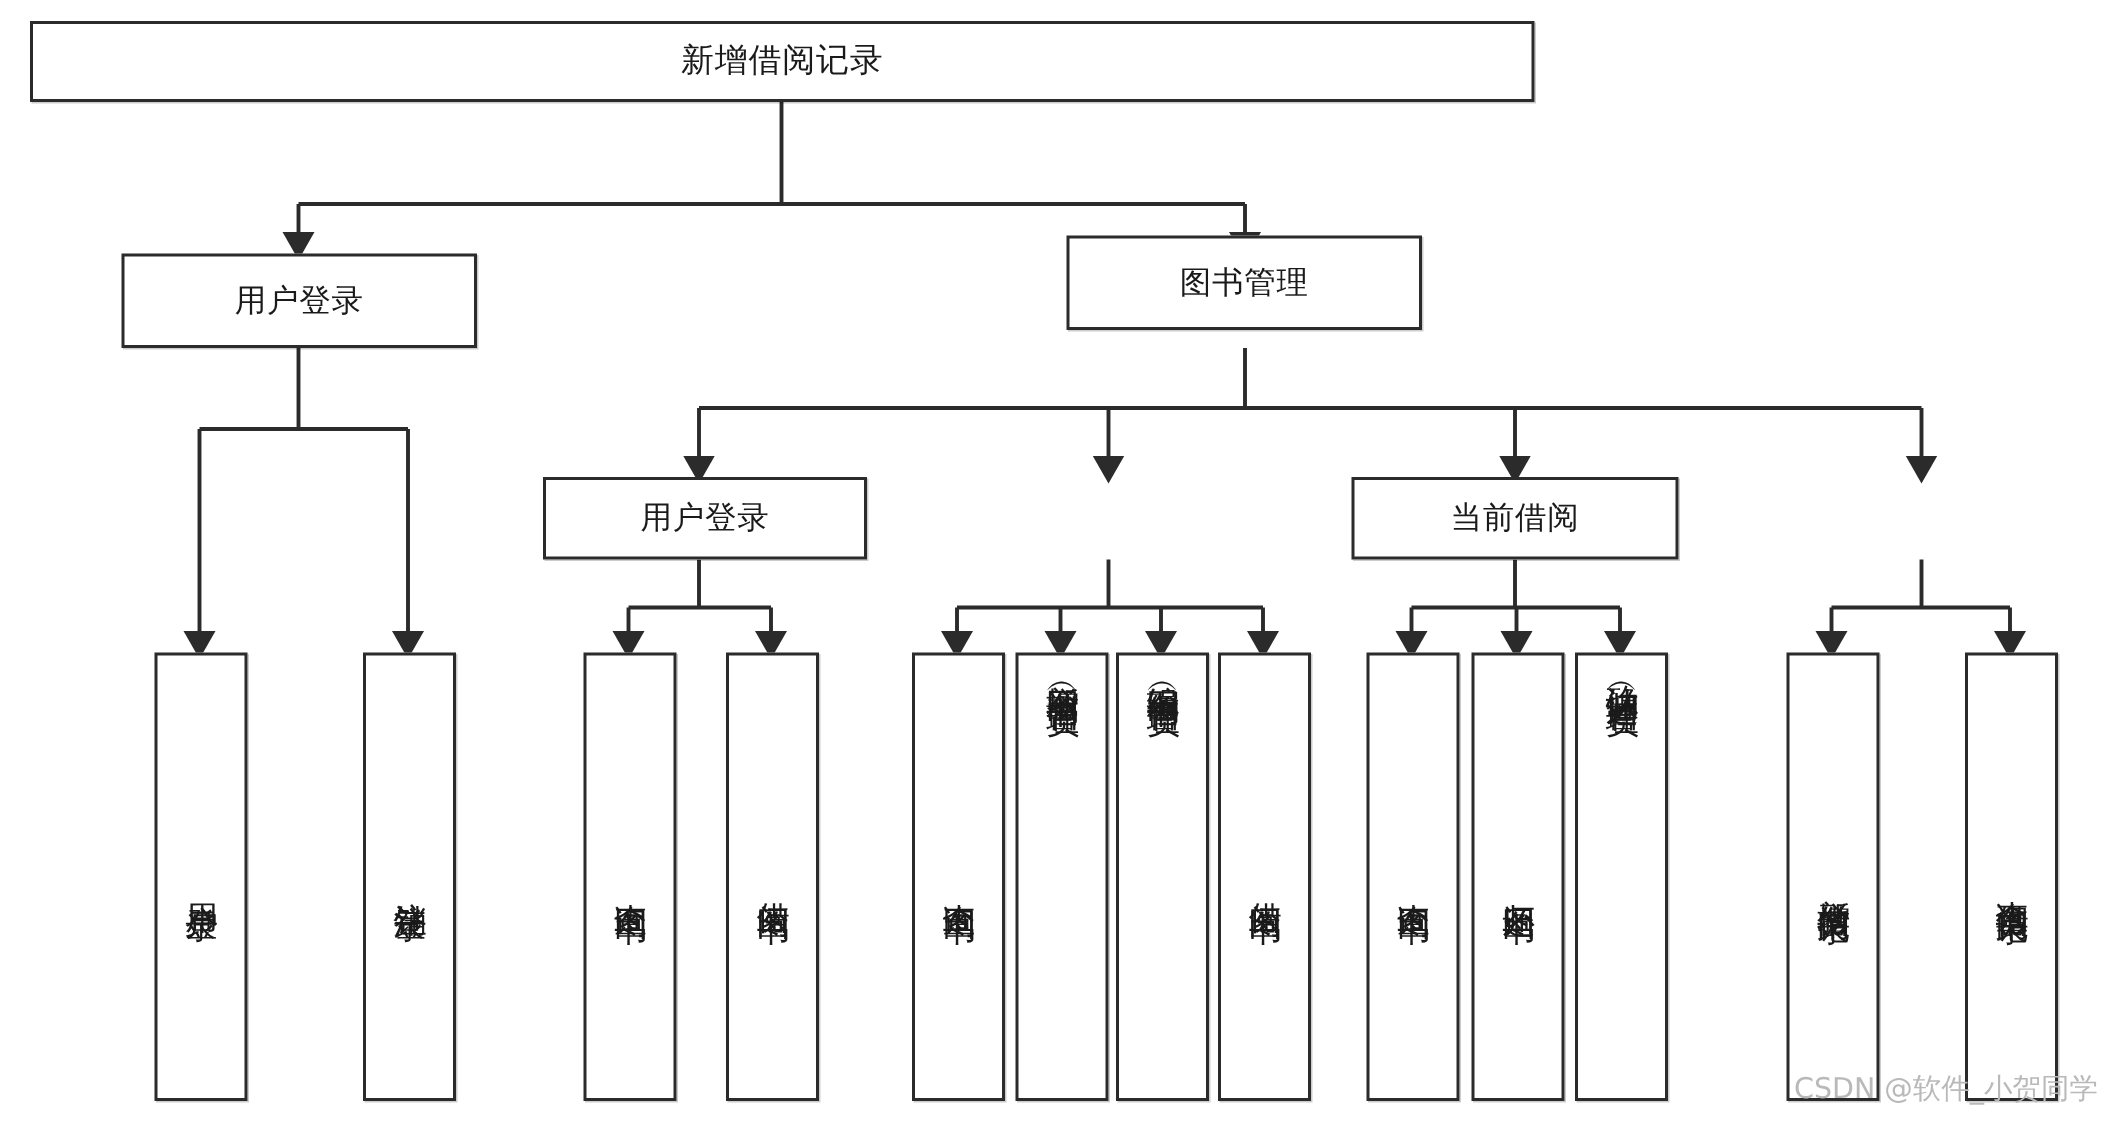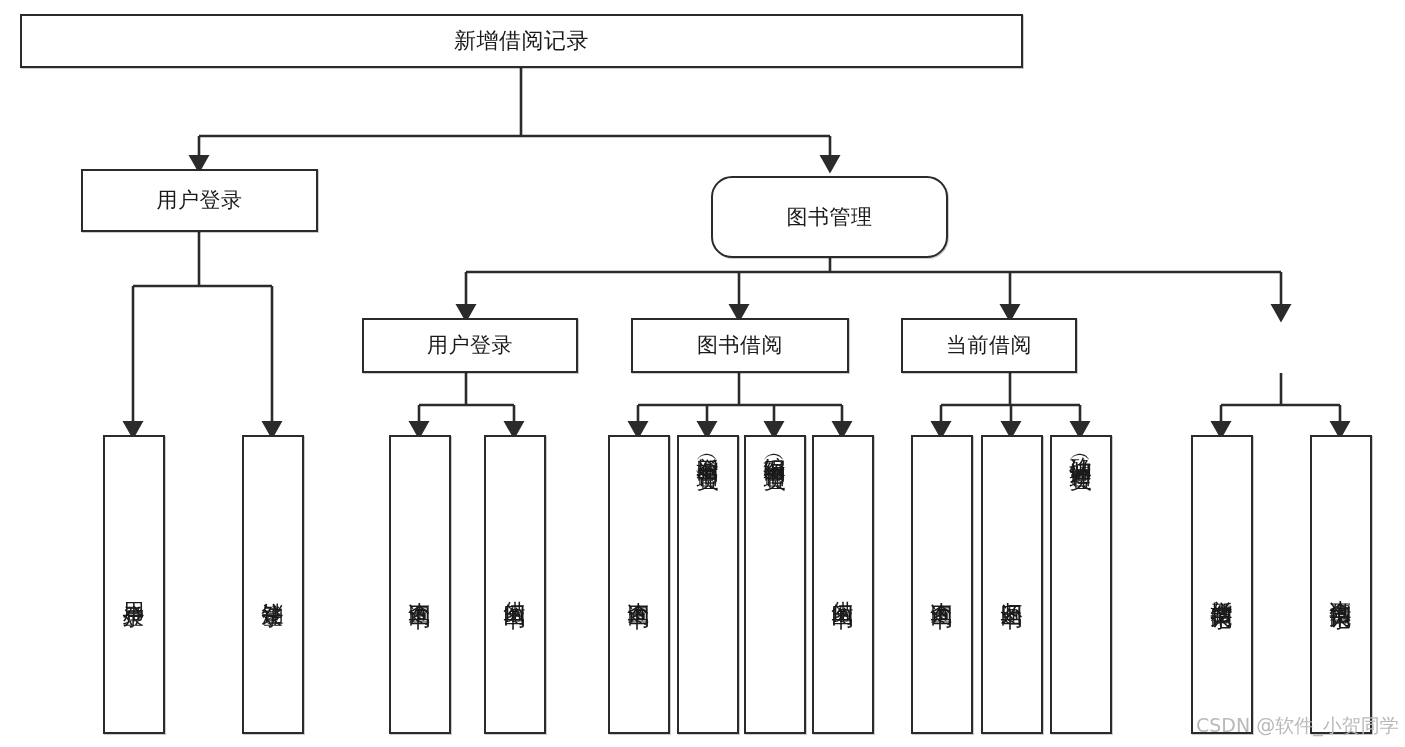--- a/index.html
+++ b/index.html
@@ -133,31 +133,28 @@
     </g>
   </svg>
 
   <div class="node h root" style="left:20px; top:14px; width:1003px; height:54px;">
     <span class="lbl">新增借阅记录</span>
   </div>
 
   <div class="node h" style="left:81px; top:169px; width:237px; height:63px;">
     <span class="lbl">用户登录</span>
   </div>
-  <div class="node h" style="left:711px; top:176px; width:237px; height:82px;border-radius:21px;">
+  <div class="node h" style="left:711px; top:157px; width:237px; height:63px;">
     <span class="lbl">图书管理</span>
   </div>
 
   <div class="node h" style="left:362px; top:318px; width:216px; height:55px;">
     <span class="lbl">用户登录</span>
   </div>
-  <div class="node h" style="left:631px; top:318px; width:218px; height:55px;">
-    <span class="lbl">图书借阅</span>
-  </div>
-  <div class="node h" style="left:901px; top:318px; width:176px; height:55px;">
+  <div class="node h" style="left:901px; top:318px; width:218px; height:55px;">
     <span class="lbl">当前借阅</span>
   </div>
 
   <div class="node v" style="left:103px; top:435px; width:62px; height:299px; align-items:center;">
     <span class="lbl">用户登录</span>
   </div>
   <div class="node v" style="left:242px; top:435px; width:62px; height:299px; align-items:center;">
     <span class="lbl">注销登录</span>
   </div>
 

